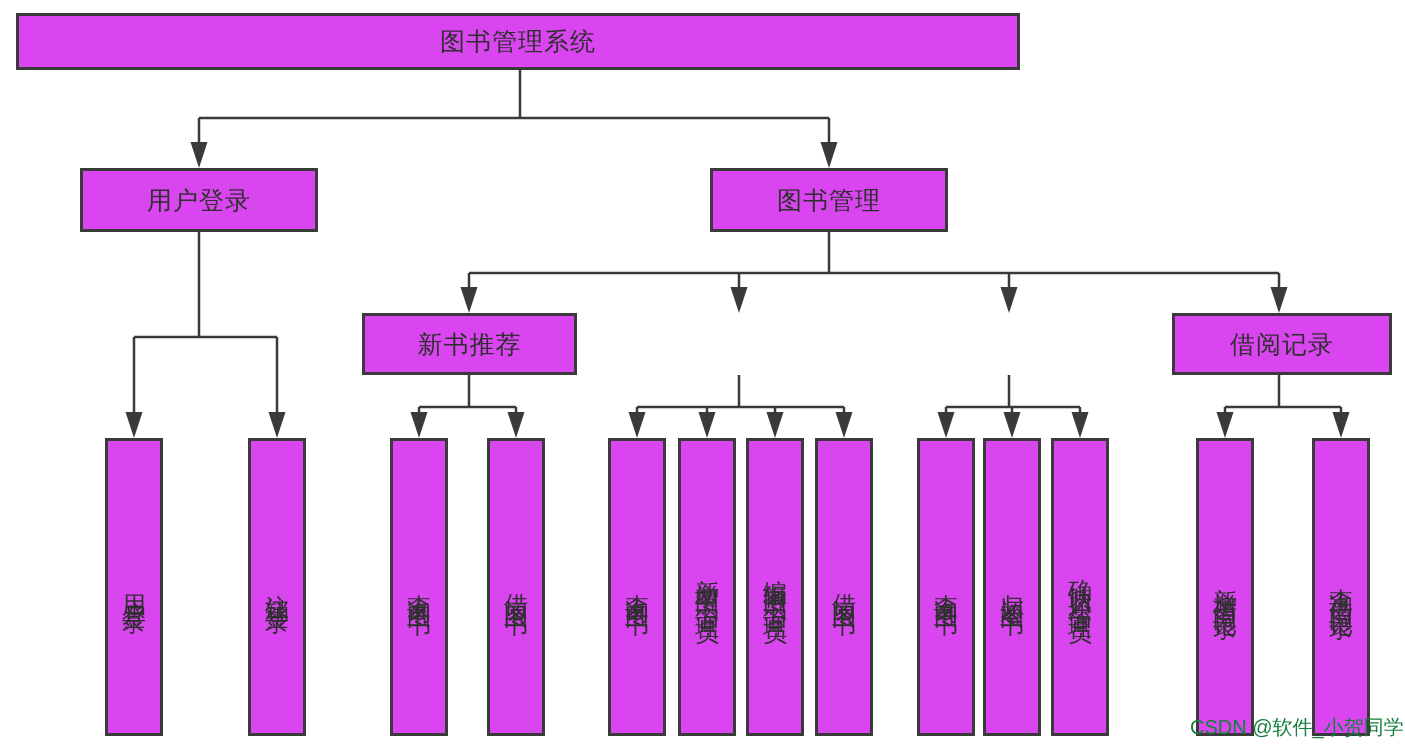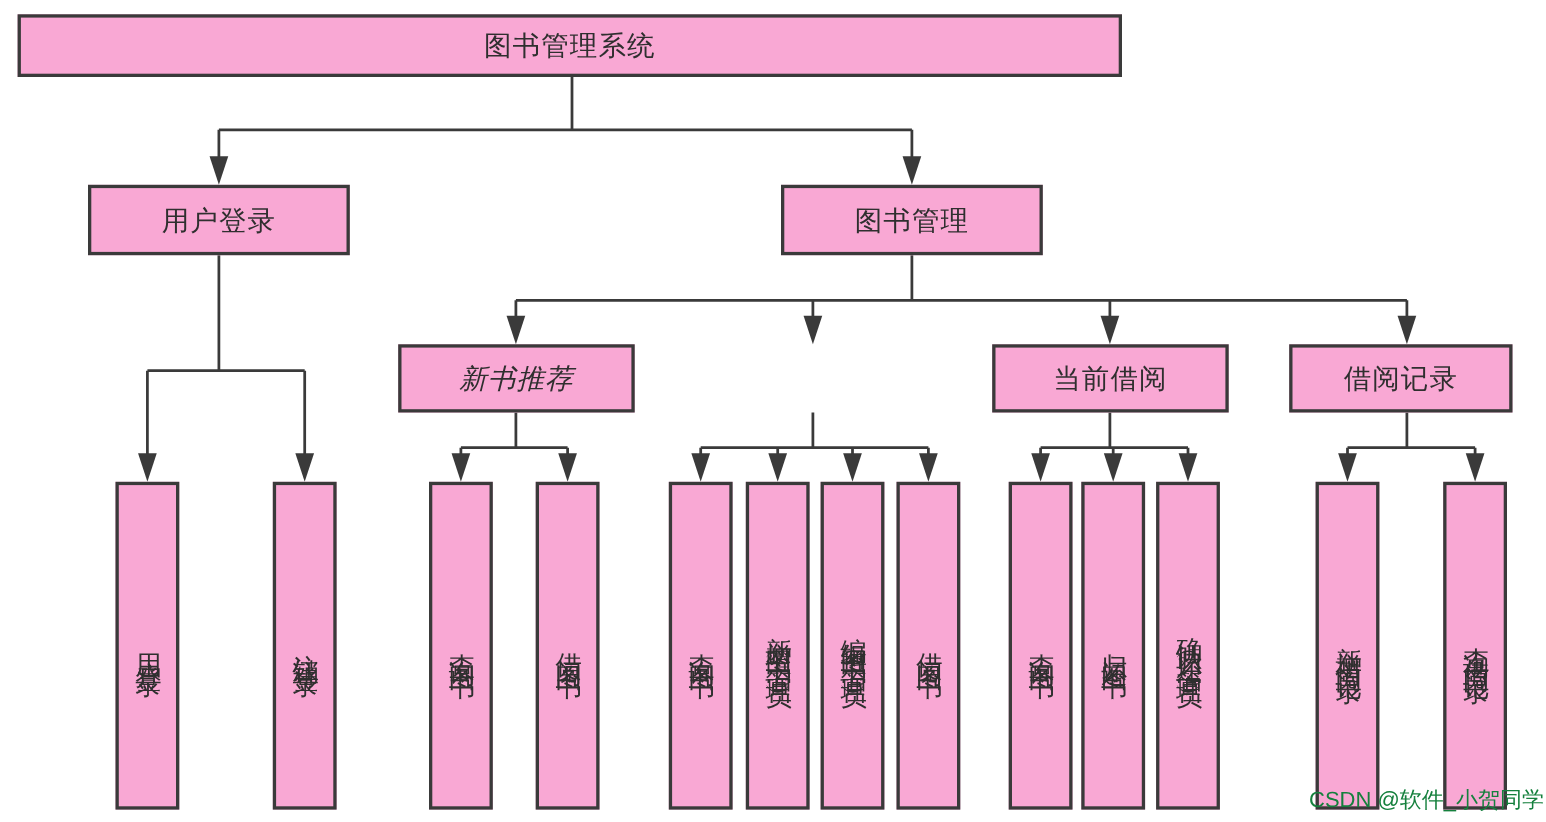--- a/index.html
+++ b/index.html
@@ -16,21 +16,21 @@
     position: absolute;
     left: 0; top: 0;
     width: 1405px; height: 747px;
   }
   .connectors path { stroke: #3a3a3a; stroke-width: 2.5; fill: none; }
   .connectors polygon { fill: #3a3a3a; stroke: none; }
   .box {
     position: absolute;
     box-sizing: border-box;
     border: 3px solid #3a3a3a;
-    background: #f9a8d4;
+    background: #d946ef;
     display: flex;
     align-items: center;
     justify-content: center;
     text-align: center;
   }
   .hlabel { font-size: 25px; letter-spacing: 1px; white-space: nowrap; }
   .leaf span {
     writing-mode: vertical-rl;
     text-orientation: mixed;
     font-size: 24px;
@@ -99,27 +99,24 @@
     <span class="hlabel">图书管理系统</span>
   </div>
 
   <div class="box" style="left:80px; top:168px; width:238px; height:64px;">
     <span class="hlabel">用户登录</span>
   </div>
   <div class="box" style="left:710px; top:168px; width:238px; height:64px;">
     <span class="hlabel">图书管理</span>
   </div>
 
-  <div class="box" style="left:362px; top:313px; width:215px; height:62px;font-style:italic;">
+  <div class="box" style="left:362px; top:313px; width:215px; height:62px;">
     <span class="hlabel">新书推荐</span>
   </div>
-  <div class="box" style="left:902px; top:313px; width:215px; height:62px;">
-    <span class="hlabel">当前借阅</span>
-  </div>
-  <div class="box" style="left:1172px; top:313px; width:203px; height:62px;">
+  <div class="box" style="left:1172px; top:313px; width:220px; height:62px;">
     <span class="hlabel">借阅记录</span>
   </div>
 
   <div class="box leaf" style="left:105px; top:438px; width:58px; height:298px;">
     <span>用户登录</span>
   </div>
   <div class="box leaf" style="left:248px; top:438px; width:58px; height:298px;">
     <span>注销登录</span>
   </div>
 

